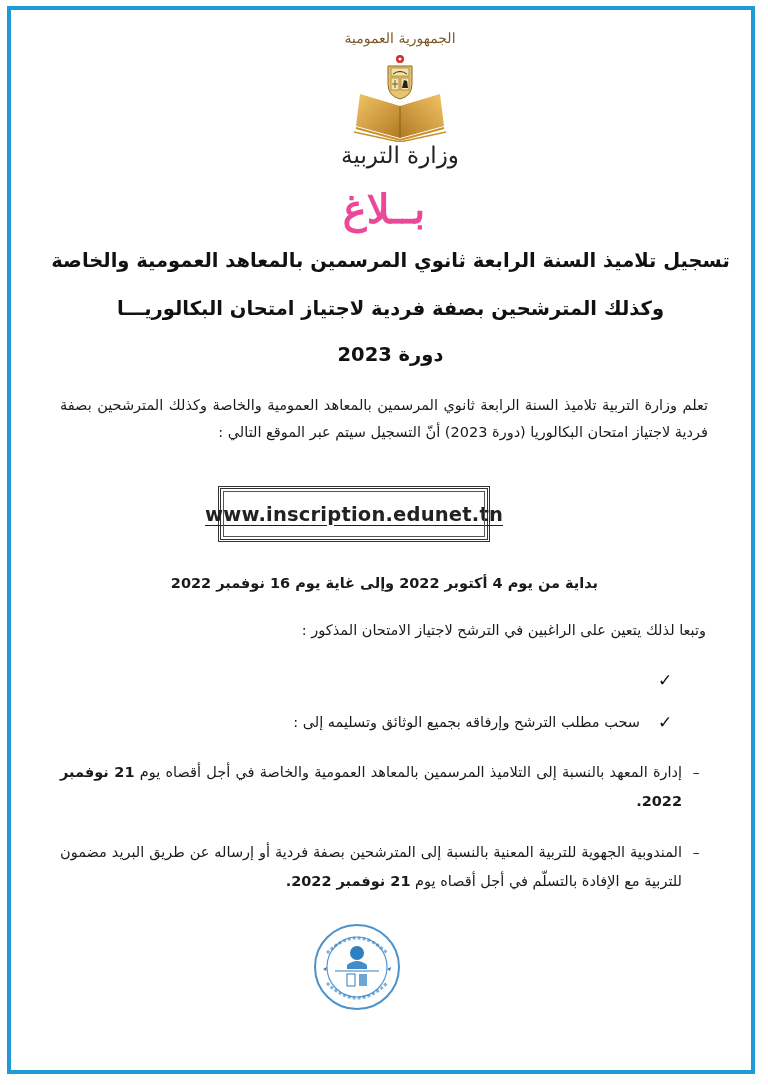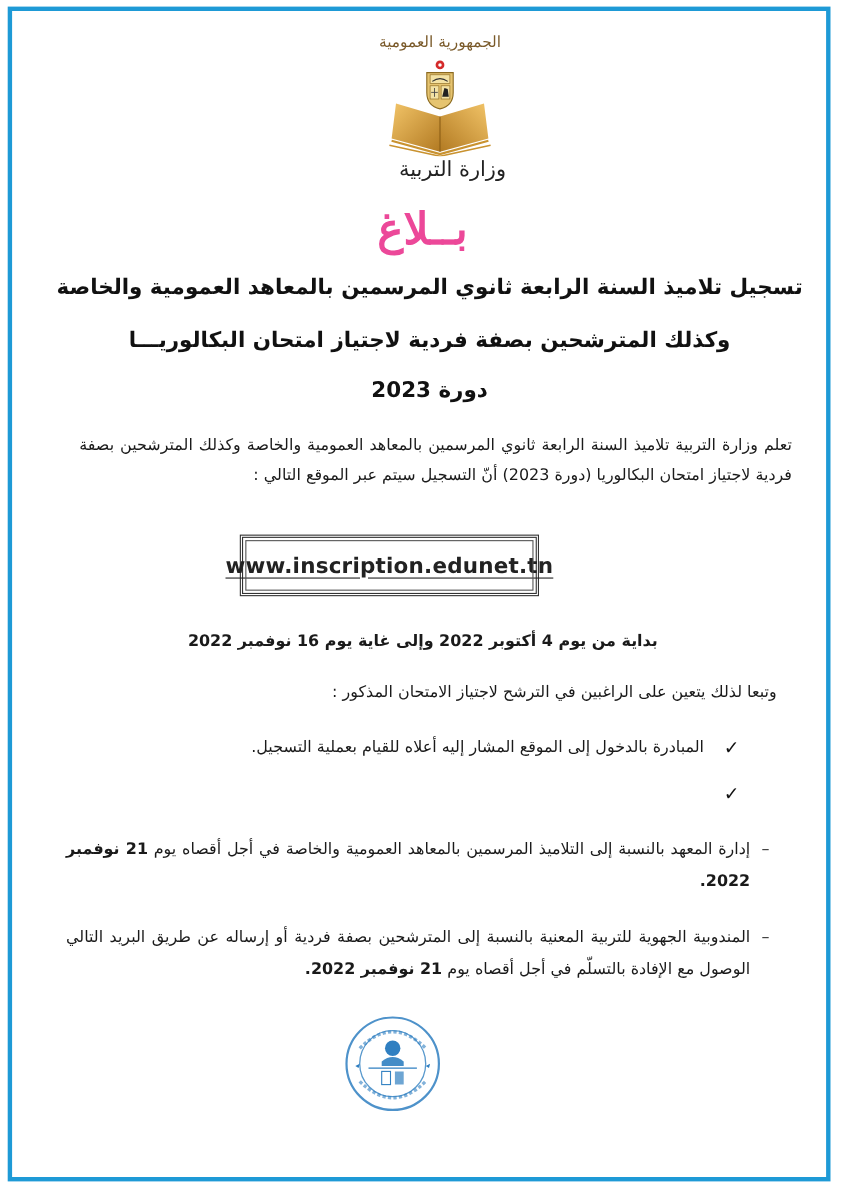--- a/index.html
+++ b/index.html
@@ -57,22 +57,23 @@
     .logo-book {
       position: absolute;
       left: 12px;
       top: 68px;
       width: 96px;
       height: 50px;
     }
     .logo-ministry {
       position: absolute;
       left: 0; right: 0; top: 118px;
+      text-align: center;
       font-family: "DejaVu Serif", serif;
-      font-size: 19px;
+      font-size: 23px;
       color: #222;
       direction: rtl;
     }
 
     .announce-title {
       top: 184px;
       font-family: "DejaVu Serif", serif;
       font-size: 40px;
       font-weight: bold;
       color: #ec4899;
@@ -91,21 +92,20 @@
 
     .intro {
       left: 60px;
       width: 648px;
       top: 392px;
       font-size: 14.5px;
       line-height: 27px;
       text-align: justify;
       text-align-last: right;
       direction: rtl;
-      margin-left: 12px;
     }
 
     .url-box {
       position: absolute;
       left: 218px;
       top: 486px;
       width: 272px;
       height: 56px;
       border: 3px double #333;
       outline: 1px solid #555;
@@ -242,33 +242,33 @@
 <div class="url-box">
   <span class="url-text">www.inscription.edunet.tn</span>
 </div>
 
 <div class="abs dates">بداية من يوم 4 أكتوبر 2022 وإلى غاية يوم 16 نوفمبر 2022</div>
 
 <div class="abs followup">وتبعا لذلك يتعين على الراغبين في الترشح لاجتياز الامتحان المذكور :</div>
 
 <div class="check-item ci1">
   <span class="check-icon">✓</span>
-  <span>المبادرة بالدخول إلى الموقع المشار إليه أعلاه للقيام بعملية التسجيل.</span>
 </div>
 <div class="check-item ci2">
   <span class="check-icon">✓</span>
+  <span>سحب مطلب الترشح وإرفاقه بجميع الوثائق وتسليمه إلى :</span>
 </div>
 
 <div class="dash-item di1">
   <span class="dash-icon">–</span>
   <span class="dash-text"><span>إدارة المعهد بالنسبة إلى التلاميذ المرسمين بالمعاهد العمومية والخاصة في أجل أقصاه يوم</span> <span class="bold-date">21 نوفمبر 2022.</span></span>
 </div>
 <div class="dash-item di2">
   <span class="dash-icon">–</span>
-  <span class="dash-text"><span>المندوبية الجهوية للتربية المعنية بالنسبة إلى المترشحين بصفة فردية أو إرساله عن طريق البريد التالي الوصول مع الإفادة بالتسلّم في أجل أقصاه يوم</span> <span class="bold-date">21 نوفمبر 2022.</span></span>
+  <span class="dash-text"><span>المندوبية الجهوية للتربية المعنية بالنسبة إلى المترشحين بصفة فردية أو إرساله عن طريق البريد مضمون للتربية مع الإفادة بالتسلّم في أجل أقصاه يوم</span> <span class="bold-date">21 نوفمبر 2022.</span></span>
 </div>
 
 <svg class="stamp" viewBox="0 0 88 88">
   <circle cx="44" cy="44" r="42" fill="none" stroke="#2f7fc1" stroke-width="2" opacity="0.85"></circle>
   <circle cx="44" cy="44" r="30" fill="none" stroke="#2f7fc1" stroke-width="1.2" opacity="0.8"></circle>
   <path d="M10 46 l4 -2 l-1 4 z M74 46 l4 -2 l-1 4 z" fill="#2f7fc1"></path>
   <circle cx="44" cy="30" r="7" fill="#2f7fc1"></circle>
   <path d="M34 42 q10 -8 20 0 v4 h-20 z" fill="#2f7fc1" opacity="0.9"></path>
   <line x1="22" y1="48" x2="66" y2="48" stroke="#2f7fc1" stroke-width="1"></line>
   <rect x="34" y="51" width="8" height="12" fill="none" stroke="#2f7fc1" stroke-width="1"></rect>

